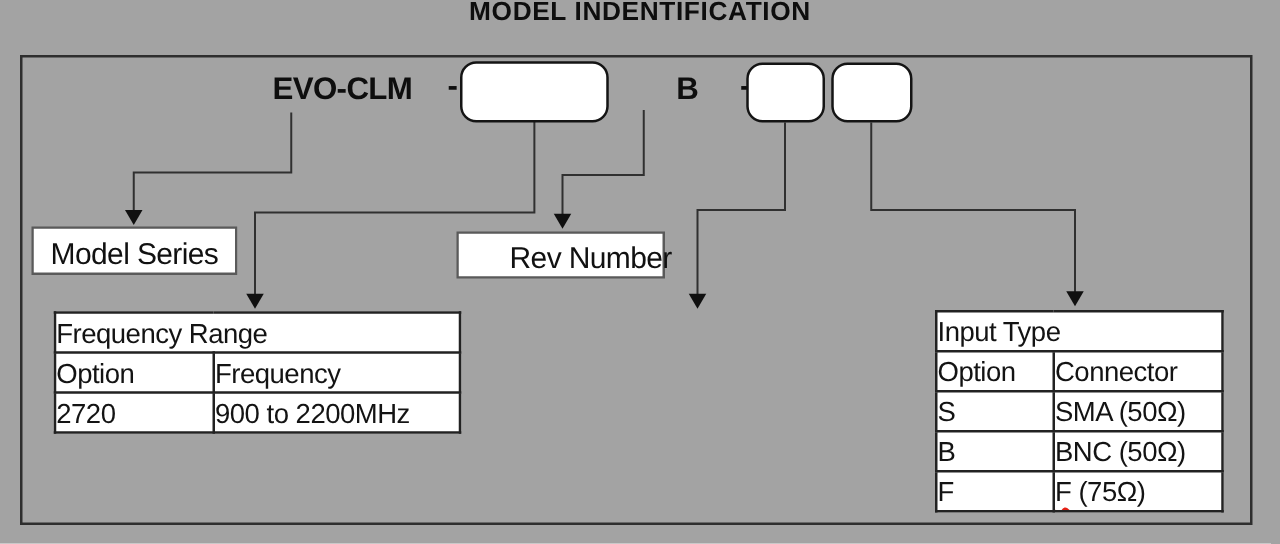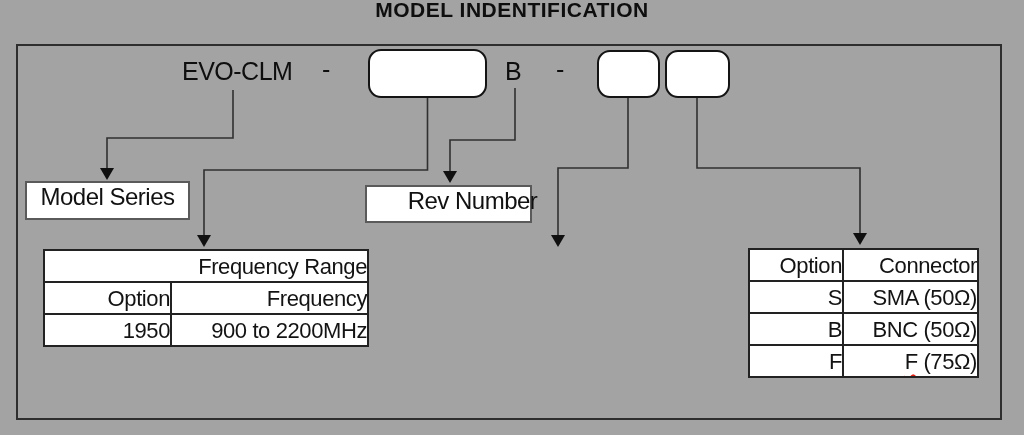--- a/index.html
+++ b/index.html
@@ -10,50 +10,50 @@
   }
   .title{
     position:absolute;top:-2px;left:0;width:100%;text-align:center;
     font-size:21px;font-weight:bold;letter-spacing:0.5px;color:#0e0e0e;
   }
   .outer{
     position:absolute;left:16px;top:44px;width:986px;height:376px;
     border:2px solid #2e2e2e;box-sizing:border-box;background:transparent;
   }
   .code{
-    position:absolute;font-weight:normal;font-size:25px;letter-spacing:-0.5px;
-    color:#0e0e0e;line-height:26px;white-space:nowrap;
+    position:absolute;font-weight:bold;font-size:25px;letter-spacing:-0.5px;
+    color:#0e0e0e;line-height:26px;white-space:nowrap;margin-left:36px;
   }
   .pos-prefix{left:182px;top:58px;}
   .pos-dash1{left:322px;top:56px;}
   .pos-rev{left:505px;top:58px;}
   .pos-dash2{left:556px;top:56px;}
   .rbox{
     position:absolute;border:2.5px solid #141414;border-radius:13px;
     box-sizing:border-box;background:#fff;
   }
   .rbox-freq{left:368px;top:49px;width:119px;height:49px;}
   .rbox-inputs{left:597px;top:50px;width:63px;height:48px;}
   .rbox-type{left:665px;top:50px;width:65px;height:48px;}
   .callout{
     position:absolute;border:2px solid #5a5a5a;box-sizing:border-box;
-    display:flex;align-items:flex-start;justify-content:center;background:#fff;
+    display:flex;align-items:flex-end;justify-content:center;background:#fff;
     font-size:24px;letter-spacing:-0.5px;color:#111;white-space:nowrap;
   }
   .callout-ms{left:25px;top:181px;width:165px;height:39px;}
   .callout-rn{left:365px;top:185px;width:167px;height:38px;padding-left:48px;}
   svg.lines{position:absolute;left:0;top:0;pointer-events:none;}
   svg.lines polyline{fill:none;stroke:#303030;stroke-width:1.6;}
   svg.lines path{fill:#101010;stroke:none;}
   table.dtable{
     position:absolute;border-collapse:collapse;table-layout:fixed;background:#fff;
     font-size:22px;letter-spacing:-0.4px;color:#131313;
   }
   table.dtable td{
-    border:2px solid #222;text-align:right;height:30px;line-height:27px;
+    border:2px solid #222;text-align:left;height:30px;line-height:27px;
     padding:0;white-space:nowrap;overflow:hidden;
   }
   .t1{left:43px;top:249px;width:324px;}
   .t2{left:388px;top:250px;width:339px;}
   .t3{left:748px;top:248px;width:229px;}
   .u{text-decoration:underline solid #111;text-underline-offset:3px;}
   .wavy{
     text-decoration-line:underline;text-decoration-style:wavy;
     text-decoration-color:#e52015;text-decoration-thickness:2px;
     text-underline-offset:5px;
@@ -113,31 +113,34 @@
       </colgroup>
   <tbody>
         <tr>
           <td colspan="2">Frequency Range</td>
         </tr>
         <tr>
           <td>Option</td>
           <td>Frequency</td>
         </tr>
         <tr>
-          <td>1950</td>
+          <td>2720</td>
           <td>900 to 2200MHz</td>
         </tr>
       </tbody>
     </table>
   <table class="dtable t3">
     <colgroup>
         <col style="width:94px">
         <col style="width:135px">
       </colgroup>
   <tbody>
+        <tr>
+          <td colspan="2">Input Type</td>
+        </tr>
         <tr>
           <td>Option</td>
           <td>Connector</td>
         </tr>
         <tr>
           <td>S</td>
           <td>SMA (50Ω)</td>
         </tr>
         <tr>
           <td>B</td>

